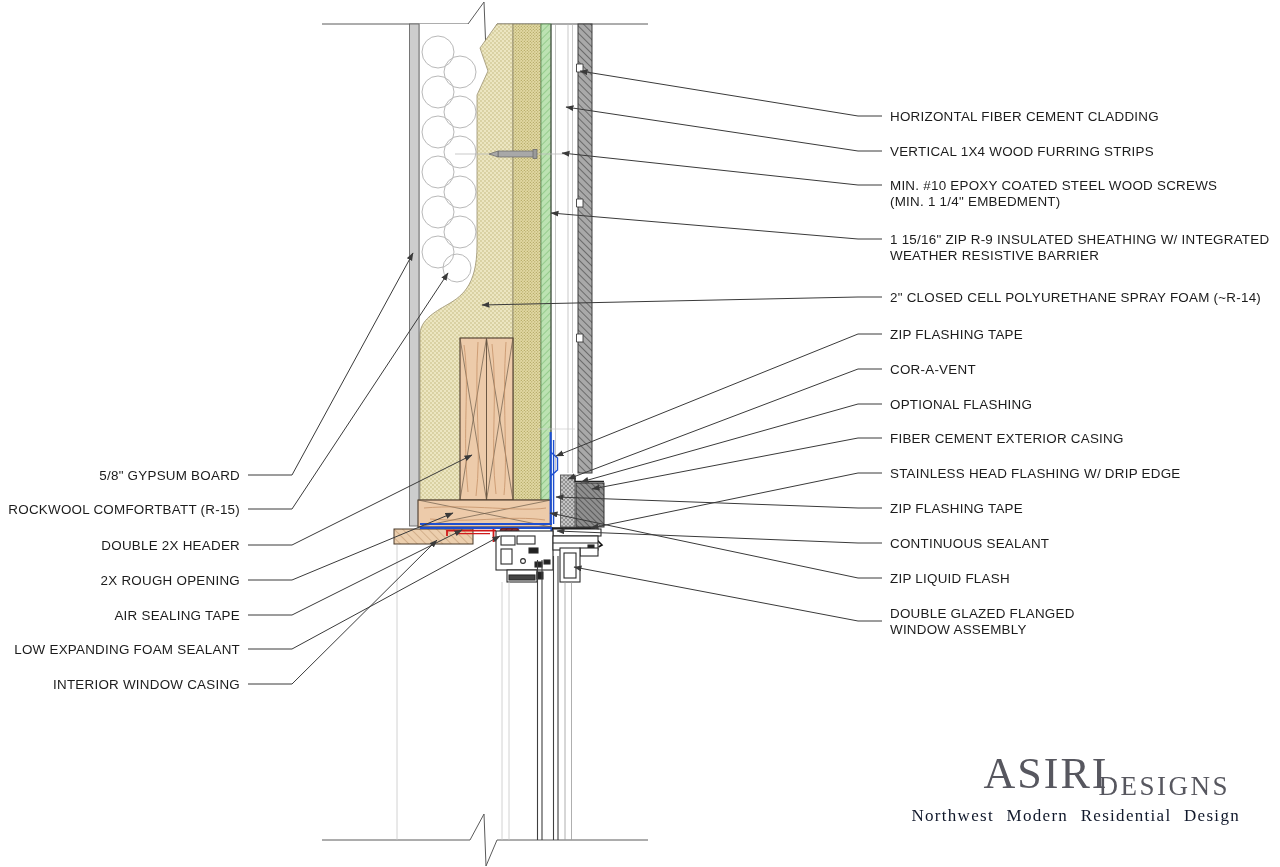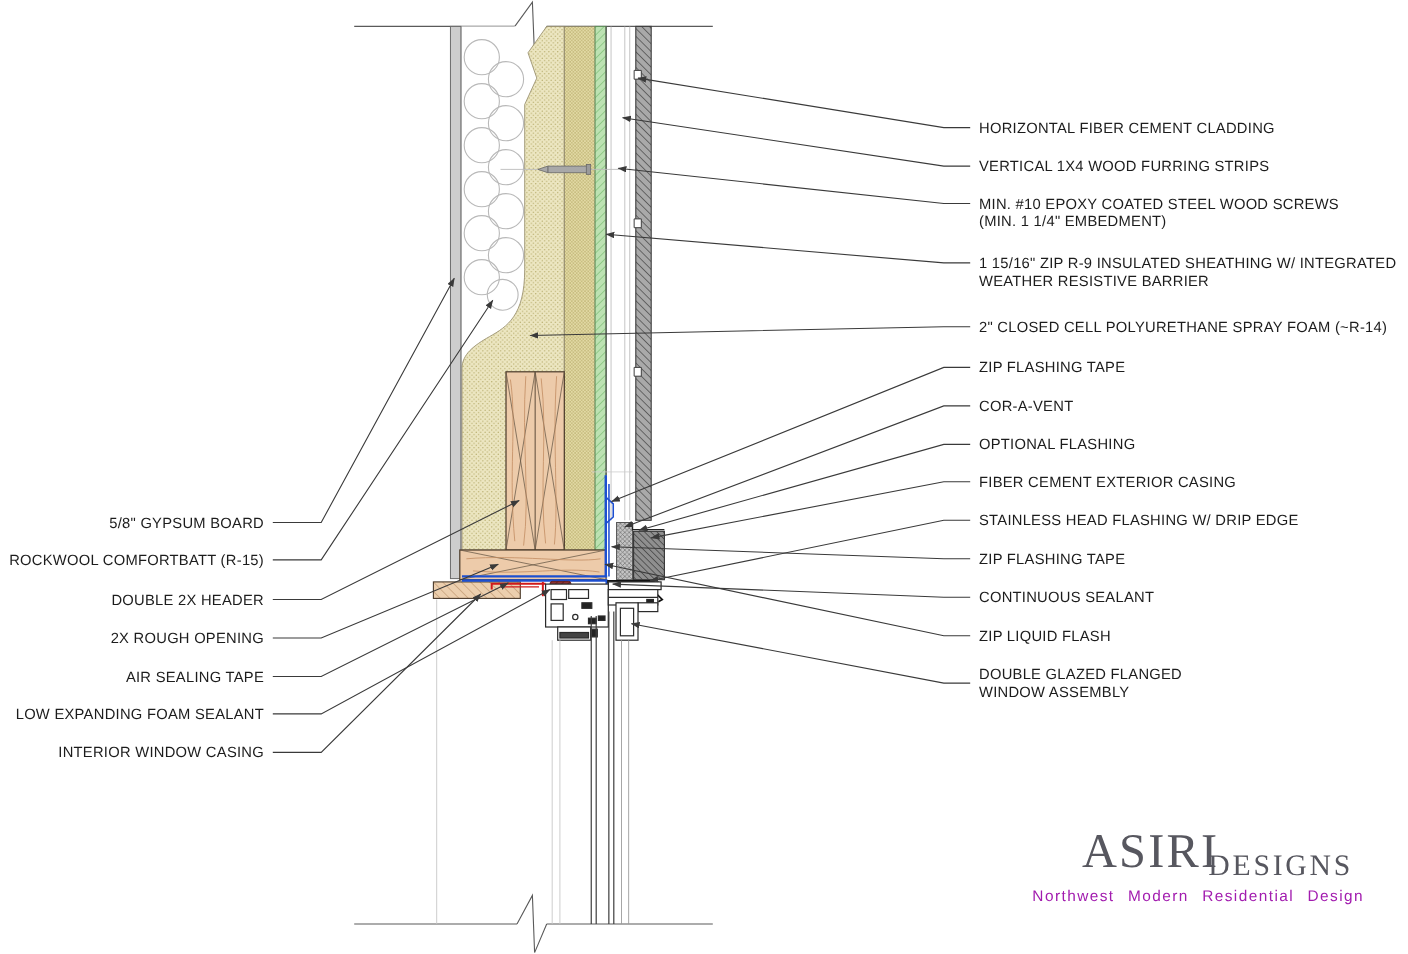--- a/index.html
+++ b/index.html
@@ -5,22 +5,22 @@
   html,body{margin:0;padding:0;background:#ffffff;}
   #page{position:relative;width:1280px;height:867px;background:#ffffff;overflow:hidden;
         font-family:"Liberation Sans",sans-serif;}
   #drawing{position:absolute;left:0;top:0;}
   svg text.callout{font-family:"Liberation Sans",sans-serif;font-size:13.4px;fill:#1c1c1c;letter-spacing:0.25px;}
   .logo{position:absolute;top:752px;right:40px;text-align:right;color:#57575f;}
   .logo-line{white-space:nowrap;line-height:1;}
   .logo-main{font-family:"Liberation Serif","DejaVu Serif",serif;font-size:44px;letter-spacing:2px;font-weight:500;}
   .logo-sub{font-family:"Liberation Serif","DejaVu Serif",serif;font-size:27px;letter-spacing:2.5px;
             position:relative;top:7px;left:-10px;}
-  .logo-tagline{margin-top:10px;font-family:Liberation Sans, sans-serif;font-size:14px;
-                letter-spacing:1.3px;word-spacing:7px;color:#a21caf;}
+  .logo-tagline{margin-top:10px;font-family:Liberation Serif, serif;font-size:17px;
+                letter-spacing:1.3px;word-spacing:7px;color:#0f172a;}
 </style>
 </head>
 <body>
 
 <div id="page">
 
 <svg id="drawing" width="1280" height="867" viewBox="0 0 1280 867">
   <defs>
     <pattern id="dots1" width="4" height="4" patternUnits="userSpaceOnUse">
       <rect width="4" height="4" fill="#ece6c1"></rect>

